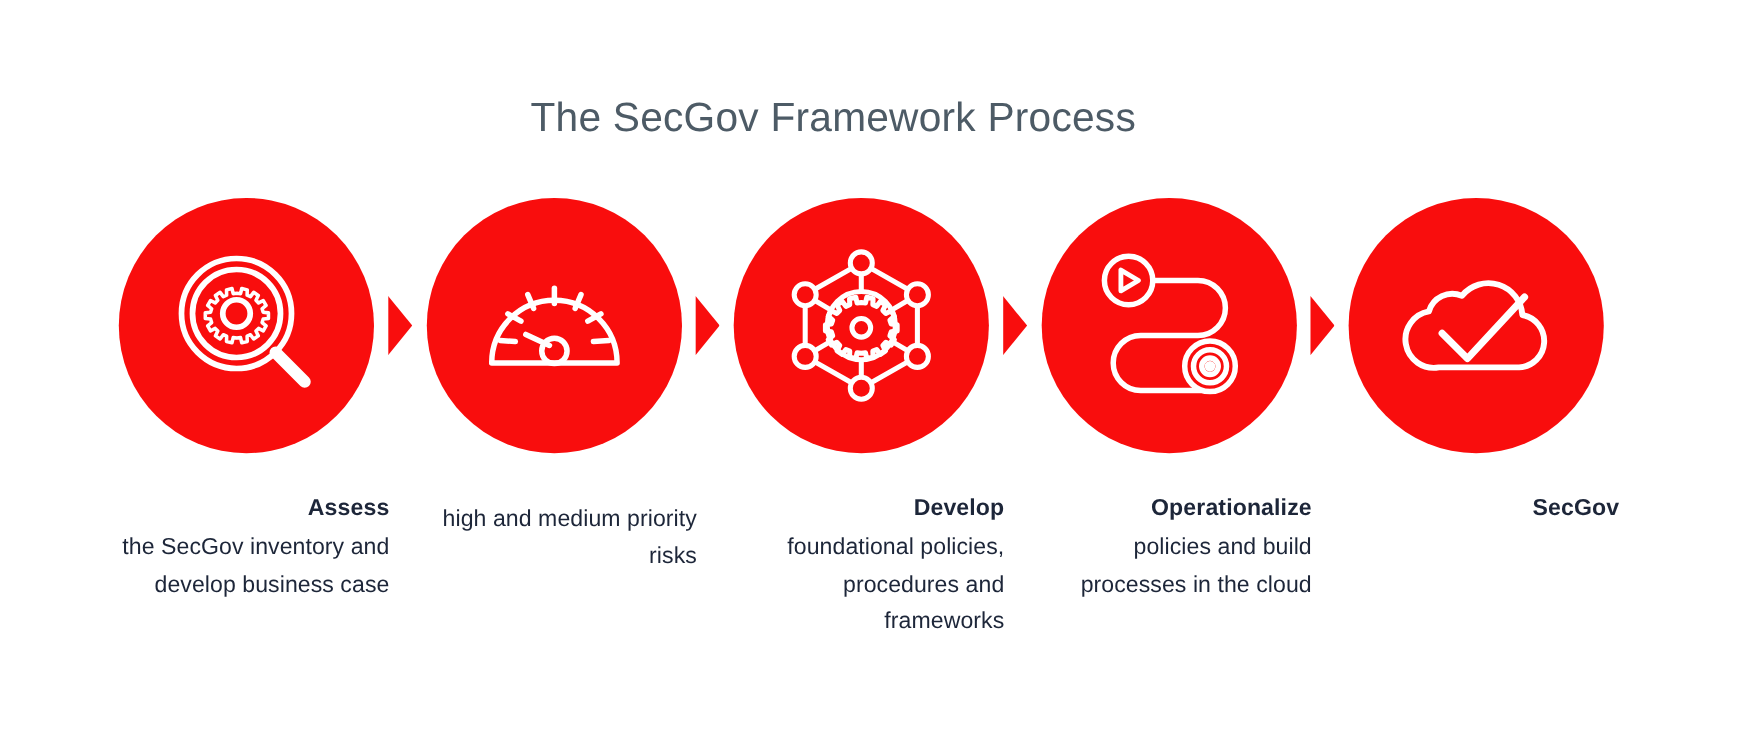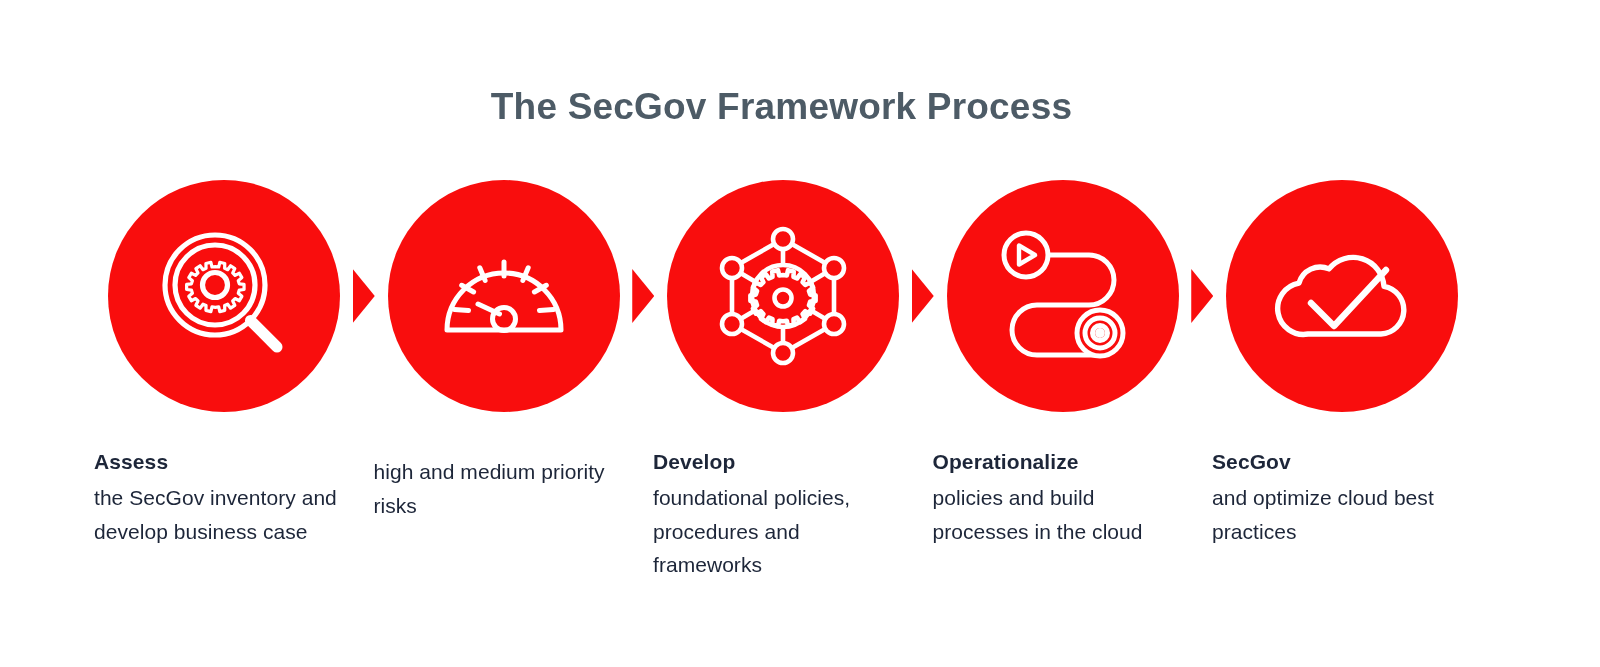--- a/index.html
+++ b/index.html
@@ -20,25 +20,24 @@
   }
 
   
   #diagram-title {
     position: absolute;
     top: 86px;
     left: 0;
     width: 1515px;
     text-align: center;
     font-size: 37px;
-    font-weight: bold;
+    font-weight: normal;
     letter-spacing: 0.2px;
     color: #4d5b66;
     white-space: nowrap;
-    margin-left: 24px;
   }
 
   
   #steps-row {
     position: absolute;
     top: 180px;
     left: 108px;
     width: 1350px;
     display: flex;
     align-items: flex-start;
@@ -78,21 +77,21 @@
     content: "";
     position: absolute;
     inset: 0;
     background: #f90d0d;
     clip-path: polygon(0% 0%, 100% 50%, 0% 100%);
   }
 
   
   .step-caption {
     margin-top: 37px;
-    text-align: left;
+    text-align: right;
     width: 260px;
   }
 
   .step-label {
     font-size: 21px;
     font-weight: bold;
     color: #1d2639;
     line-height: 1.25;
     letter-spacing: 0.1px;
   }
@@ -236,18 +235,17 @@
         <svg class="step-icon" width="156" height="156" viewBox="0 0 156 156" fill="none" stroke="#ffffff" stroke-width="5.4" stroke-linecap="round" stroke-linejoin="round">
 
           <path d="M44 116 H117 a24 24 0 0 0 3 -47.6 a31 31 0 0 0 -55 -17.5
                    a22 22 0 0 0 -30 14.2 A22 22 0 0 0 44 116 Z"></path>
 
           <path d="M47 85 L70 108 L122 52" stroke-width="6.4"></path>
         </svg>
       </div>
       <div class="step-caption">
         <div class="step-label">SecGov</div>
-        <div class="step-desc">and optimize cloud best practices</div>
       </div>
     </div>
 
   </div>
 </div>
 
 </body></html>

